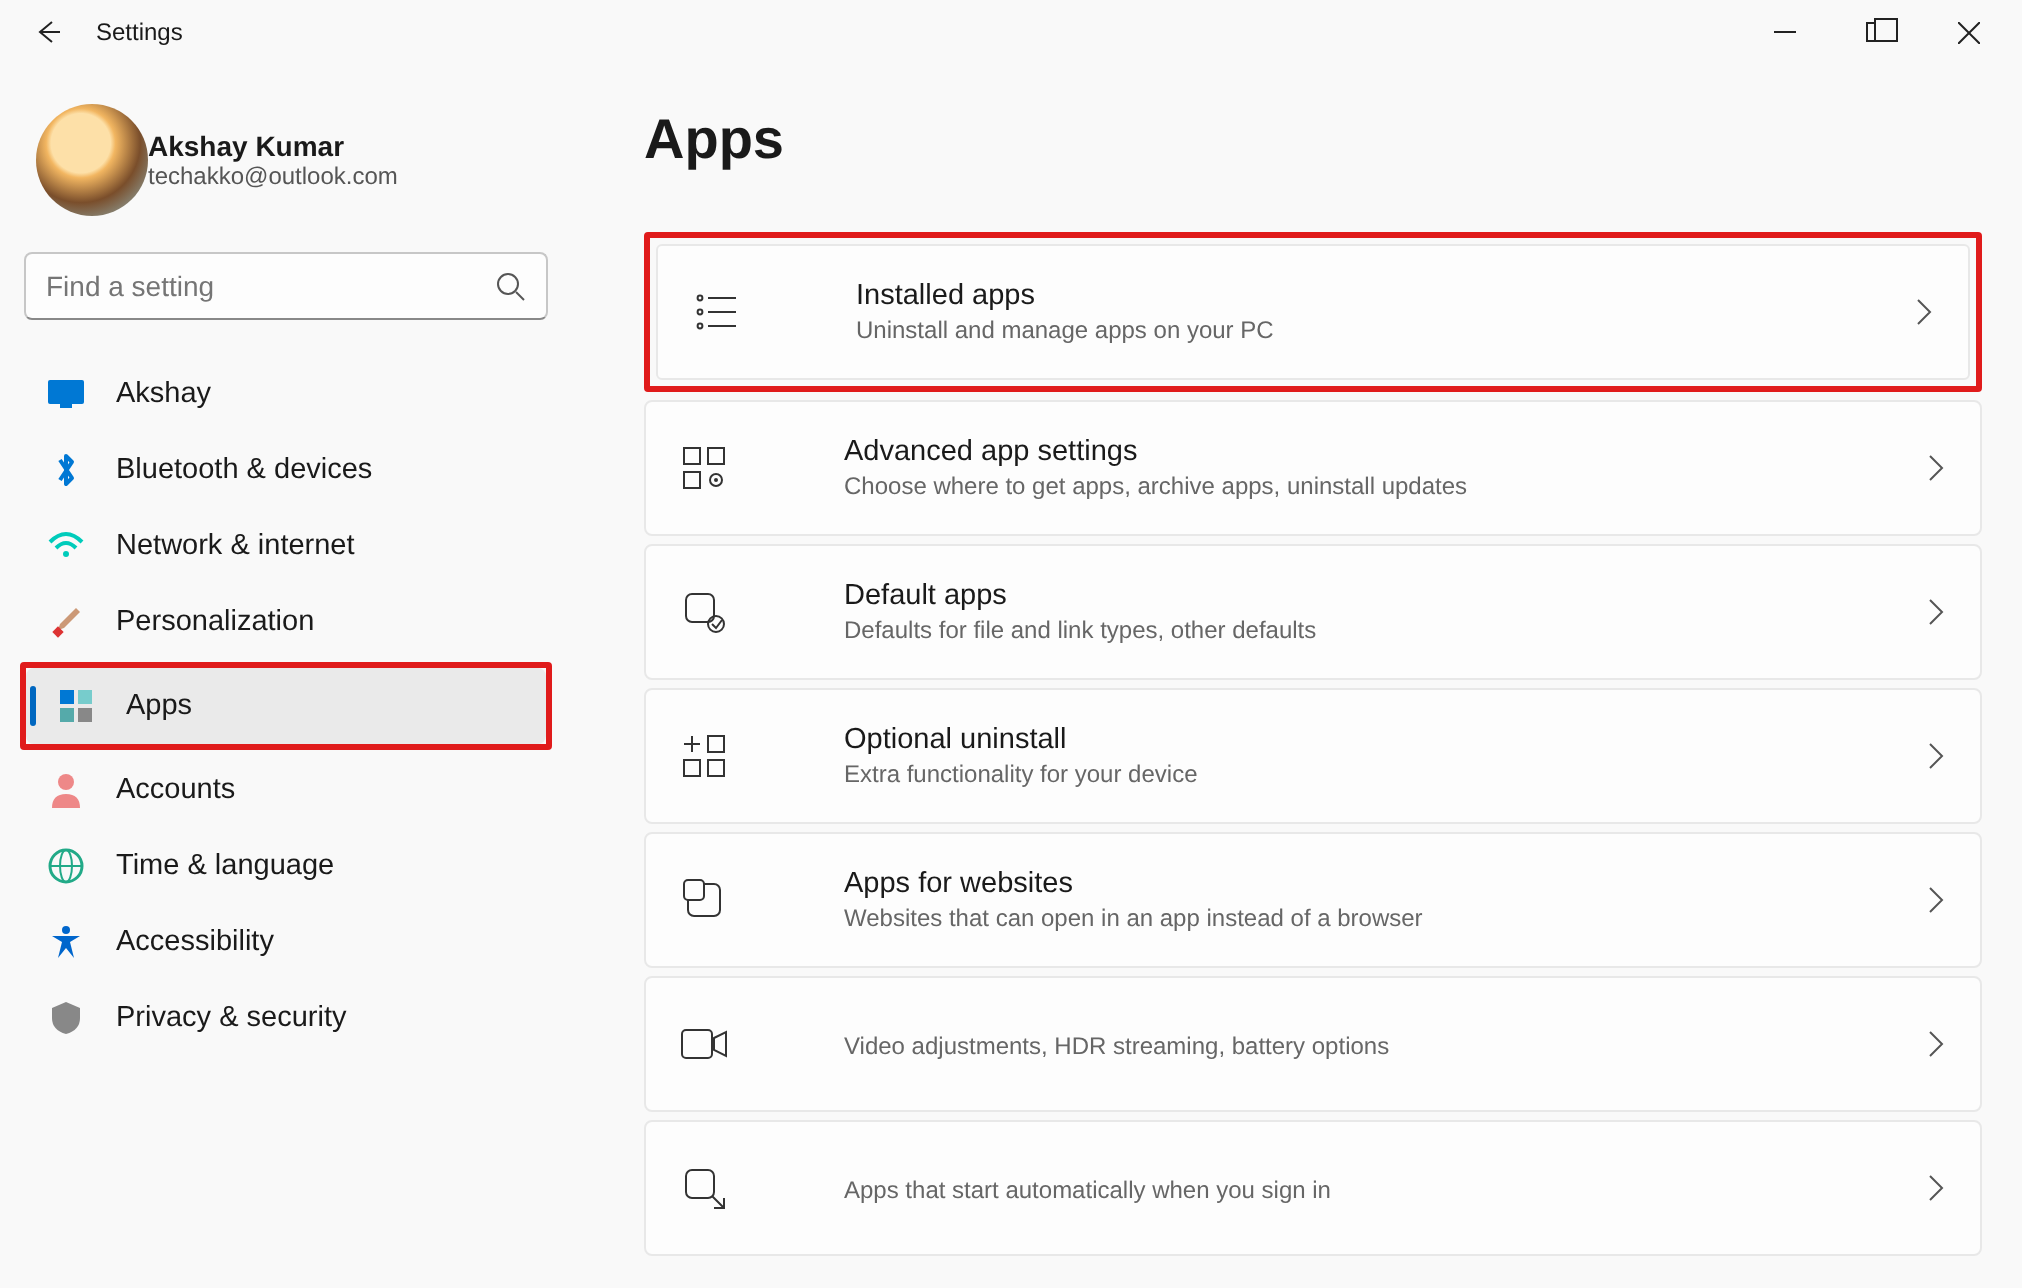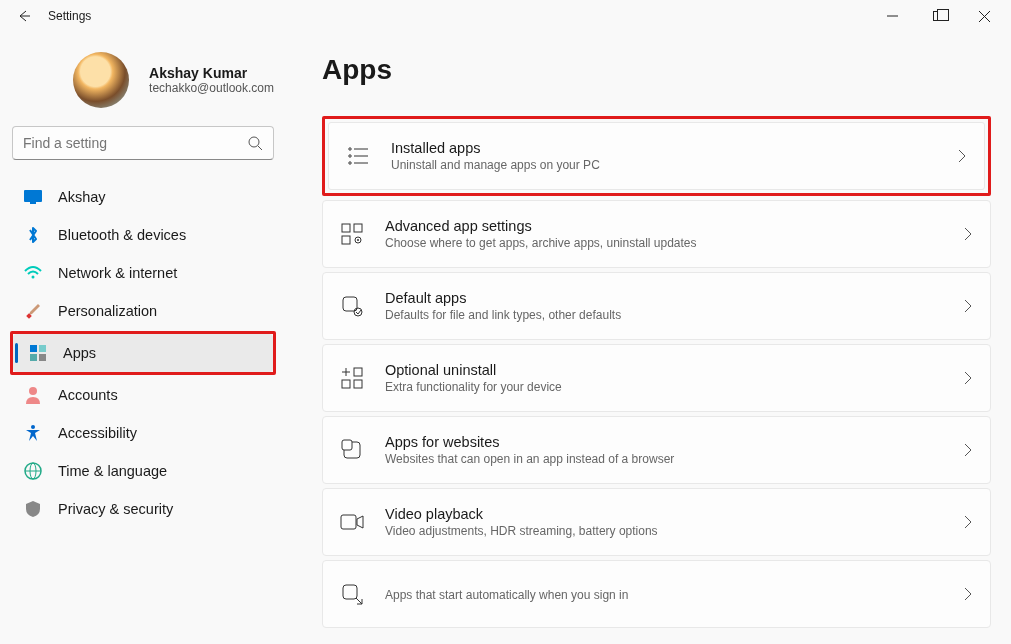--- a/index.html
+++ b/index.html
@@ -19,36 +19,36 @@
       background: #f9f9f9;
     }
     .back-btn { width: 40px; display:flex; align-items:center; justify-content:center; cursor:pointer;}
     .window-title { font-size: 12px; margin-left: 4px; }
     .win-controls { margin-left: auto; display: flex; }
     .win-btn { width: 46px; height: 32px; display:flex; align-items:center; justify-content:center; cursor:pointer; font-size:11px;}
     .win-restore { display:inline-block; width:10px; height:10px; border:1px solid #222; position:relative;}
     .win-restore::after { content:""; position:absolute; width:10px; height:10px; border:1px solid #222; top:-3px; left:3px; background:#f9f9f9;}
     .content { display:flex; height: calc(100% - 32px); }
     .sidebar { width: 292px; padding: 16px 10px 0 8px; }
-    .profile { display:flex; align-items:center; gap:20px; padding: 4px 8px 18px 10px; justify-content: flex-end;}
+    .profile { display:flex; align-items:center; gap:0; padding: 4px 8px 18px 10px;}
     .avatar { width:56px; height:56px; border-radius:50%; background: radial-gradient(circle at 40% 35%, #fde0a8 30%, #f2b661 35%, #7a4e2b 60%, #8fa4a0 90%); flex-shrink:0;}
     .profile-text .name { font-size: 14px; font-weight:600; }
     .profile-text .email { font-size: 12px; color:#555; }
     .search { margin: 0 8px 18px 4px; height:34px; border:1px solid #c7c7c7; border-bottom-color:#888; border-radius:4px; display:flex; align-items:center; padding:0 10px; background:#fdfdfd;}
     .search input { flex:1; border:none; outline:none; background:transparent; font-size:14px; }
     .search .sicon { color:#555; font-size:14px; }
     .nav { list-style:none; }
     .nav-item { display:flex; align-items:center; gap:16px; height:38px; padding:0 12px 0 16px; border-radius:4px; cursor:pointer; font-size:14.5px;}
     .nav-item.selected { background:#eaeaea; position:relative; }
     .nav-item.selected::before { content:""; position:absolute; left:2px; top:9px; bottom:9px; width:3px; background:#0067c0; border-radius:2px;}
     .nav-icon { width:18px; height:18px; display:flex; align-items:center; justify-content:center; flex-shrink:0;}
     .highlight-box { border: 3px solid #e01b1b; border-radius:2px; margin: 1px 6px 1px 2px;}
     .main { flex:1; padding: 22px 20px 0 30px; overflow-y:auto;}
     .page-title { font-size:28px; font-weight:600; margin-bottom: 30px;}
-    .card { display:flex; align-items:center; height:68px; background:#fdfdfd; border:1px solid #e8e8e8; border-radius:4px; padding:0 18px 0 16px; margin-bottom:4px; cursor:pointer;}
+    .card { display:flex; align-items:center; height:68px; background:#fdfdfd; border:1px solid #e8e8e8; border-radius:4px; padding:0 18px 0 16px; margin-bottom:4px; cursor:pointer;gap:37px;}
     .card .cicon { width:26px; height:26px; margin-right:20px; display:flex; align-items:center; justify-content:center; color:#333; flex-shrink:0;}
     .card-text .ct-title { font-size:14.5px; }
     .card-text .ct-sub { font-size:12px; color:#666; margin-top:2px;}
     .card .chev { margin-left:auto; color:#555;}
     .card-highlight { border:3px solid #e01b1b; padding:3px; margin-bottom:4px; border-radius:2px;}
     .card-highlight .card { margin-bottom:0; border-radius:3px;}
     .cards-rest .card + .card { margin-top:0; }
     svg { display:block; }
   </style>
 </head>
@@ -157,35 +157,35 @@
             <svg width="16" height="18" viewBox="0 0 16 18">
               <circle cx="8" cy="5" r="4" fill="#e88"></circle>
               <path d="M1 18 Q1 11 8 11 Q15 11 15 18 Z" fill="#e88"></path>
             </svg>
           </span>
         <span>Accounts</span>
       </li>
       <li class="nav-item">
         <span class="nav-icon">
             <svg width="18" height="18" viewBox="0 0 18 18">
-              <circle cx="9" cy="3" r="2" fill="#06c"></circle>
-              <path d="M2 6 L16 6 L11 9 L13 17 L9 12 L5 17 L7 9 Z" fill="#06c"></path>
-            </svg>
-          </span>
-        <span>Accessibility</span>
-      </li>
-      <li class="nav-item">
-        <span class="nav-icon">
-            <svg width="18" height="18" viewBox="0 0 18 18">
               <circle cx="9" cy="9" r="8" fill="none" stroke="#2a8" stroke-width="1.5"></circle>
               <ellipse cx="9" cy="9" rx="3" ry="8" fill="none" stroke="#2a8"></ellipse>
               <line x1="1" y1="9" x2="17" y2="9" stroke="#2a8"></line>
             </svg>
           </span>
         <span>Time &amp; language</span>
+      </li>
+      <li class="nav-item">
+        <span class="nav-icon">
+            <svg width="18" height="18" viewBox="0 0 18 18">
+              <circle cx="9" cy="3" r="2" fill="#06c"></circle>
+              <path d="M2 6 L16 6 L11 9 L13 17 L9 12 L5 17 L7 9 Z" fill="#06c"></path>
+            </svg>
+          </span>
+        <span>Accessibility</span>
       </li>
       <li class="nav-item">
         <span class="nav-icon">
             <svg width="16" height="18" viewBox="0 0 16 18">
               <path d="M8 1 L15 4 V9 Q15 15 8 17 Q1 15 1 9 V4 Z" fill="#888"></path>
             </svg>
           </span>
         <span>Privacy &amp; security</span>
       </li>
     </ul>
@@ -298,21 +298,20 @@
       </div>
 
       <div class="card">
         <div class="cicon">
             <svg width="24" height="16" viewBox="0 0 24 16">
               <rect x="1" y="1" width="15" height="14" rx="2" stroke="#333" fill="none"></rect>
               <path d="M17 5 L23 2 V14 L17 11 Z" stroke="#333" fill="none"></path>
             </svg>
           </div>
         <div class="card-text">
-          <div class="ct-title">Video playback</div>
           <div class="ct-sub">Video adjustments, HDR streaming, battery options</div>
         </div>
         <div class="chev">
             <svg width="8" height="14">
               <path d="M1 1 L7 7 L1 13" stroke="#555" fill="none"></path>
             </svg>
           </div>
       </div>
 
       <div class="card">

